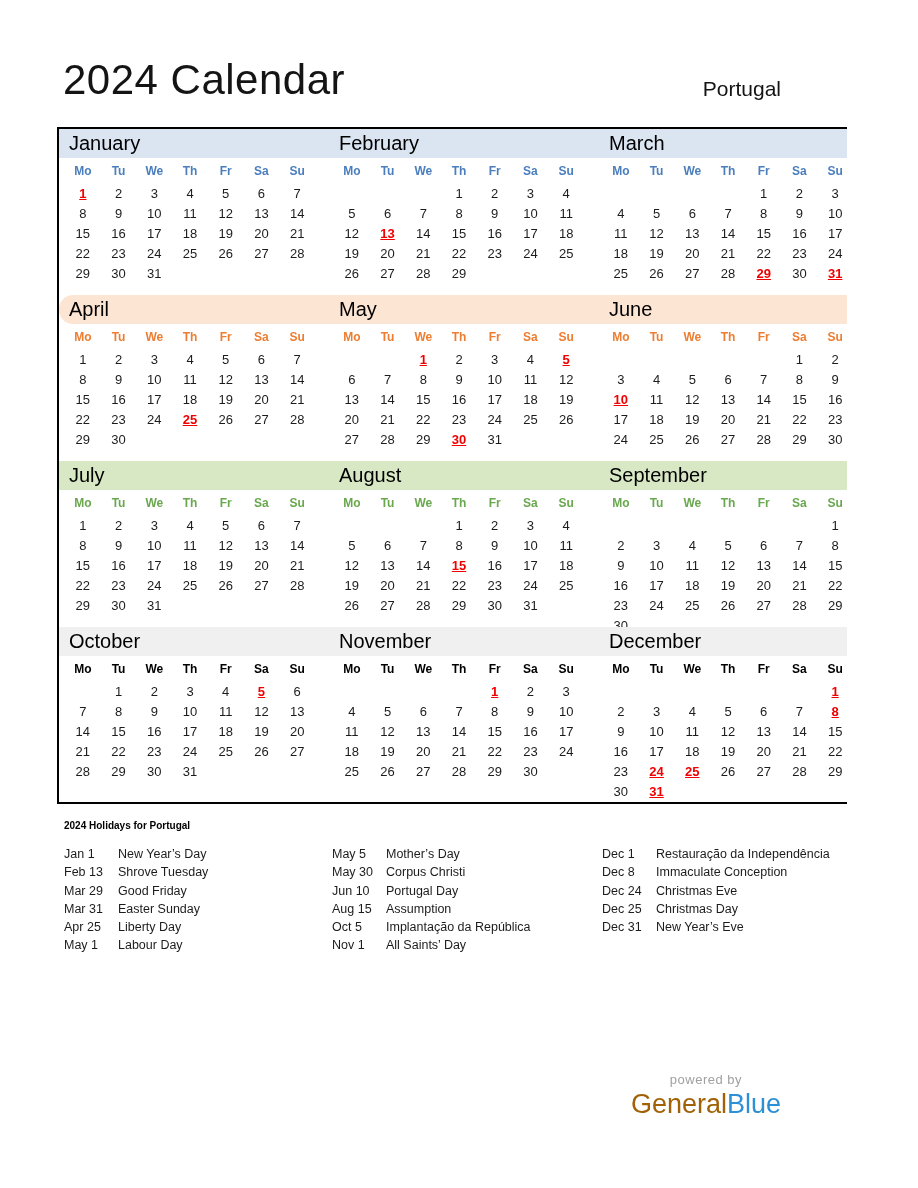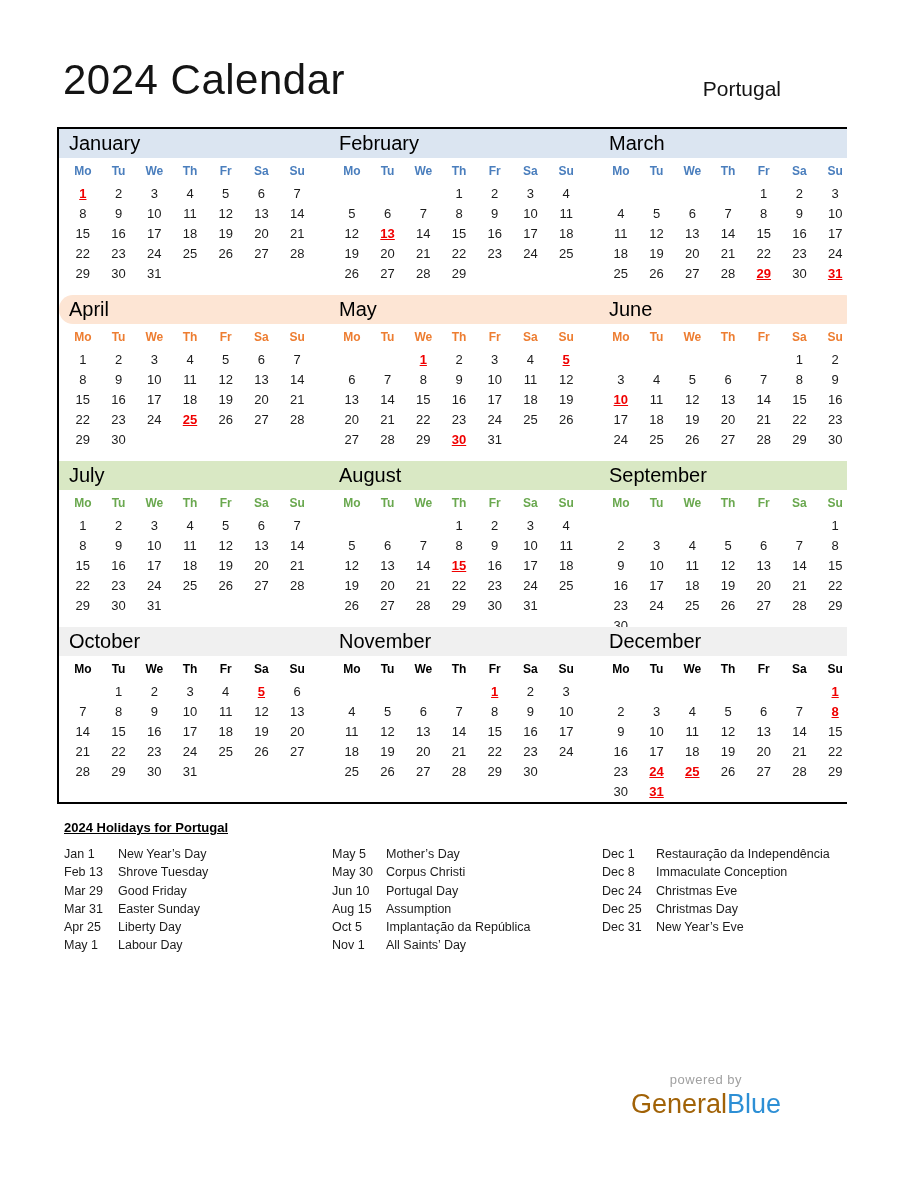--- a/index.html
+++ b/index.html
@@ -18,21 +18,21 @@
   .month-title{font-size:20px;color:#000;padding-left:4px;white-space:nowrap;}
   .q-months{display:grid;grid-template-columns:1fr 1fr 1fr;column-gap:22px;padding:0 6px;gap:19px;}
   .month{}
   .week-head{display:grid;grid-template-columns:repeat(7,1fr);height:26px;align-items:center;}
   .wd{text-align:center;font-weight:bold;font-size:12px;}
   .day-row{display:grid;grid-template-columns:repeat(7,1fr);height:20px;}
   .day{text-align:center;font-size:13px;color:#1c1c1c;line-height:20px;}
   .day.holiday{color:#f00000;font-weight:bold;text-decoration:underline;}
   
   .holidays{position:absolute;left:0;top:820px;width:918px;}
-  .holidays-title{position:absolute;left:64px;top:0;font-size:13px;font-weight:bold;color:#000;margin:0;text-decoration:underline;}
+  .holidays-title{position:absolute;left:64px;top:0;font-size:10px;font-weight:bold;color:#000;margin:0;}
   .holiday-col{position:absolute;top:25px;}
   .holiday-col.c0{left:64px;}
   .holiday-col.c1{left:332px;}
   .holiday-col.c2{left:602px;}
   .holiday-row{display:flex;line-height:18.3px;font-size:12.5px;color:#1c1c1c;}
   .h-date{width:54px;flex:0 0 54px;}
   .h-name{white-space:nowrap;}
   
   .footer{position:absolute;right:66px;top:1072px;text-align:center;}
   .powered{font-size:13px;color:#a0a0a0;letter-spacing:0.5px;margin-bottom:2px;}

